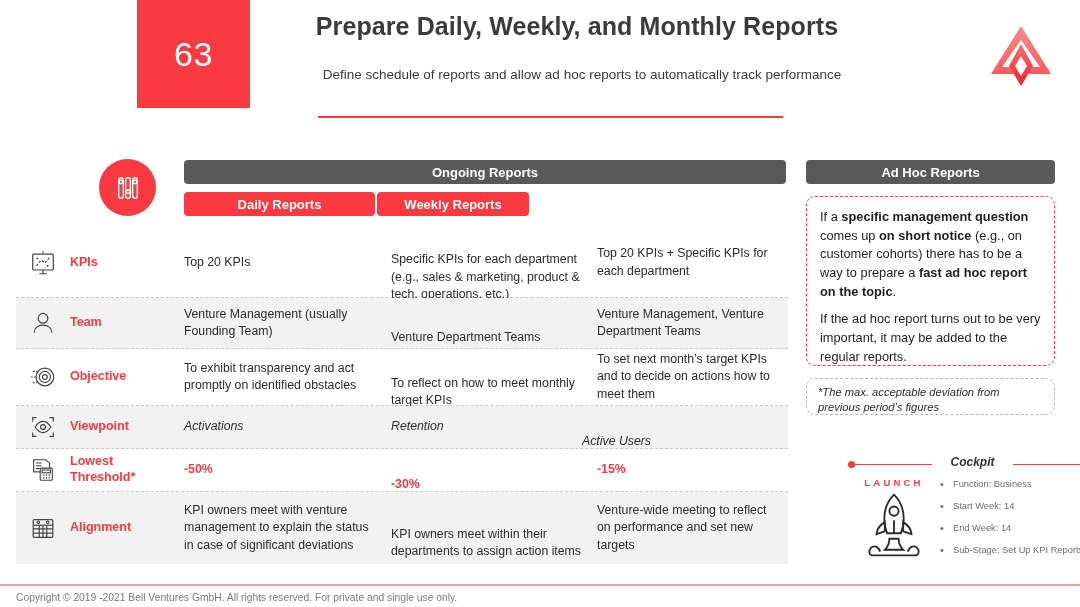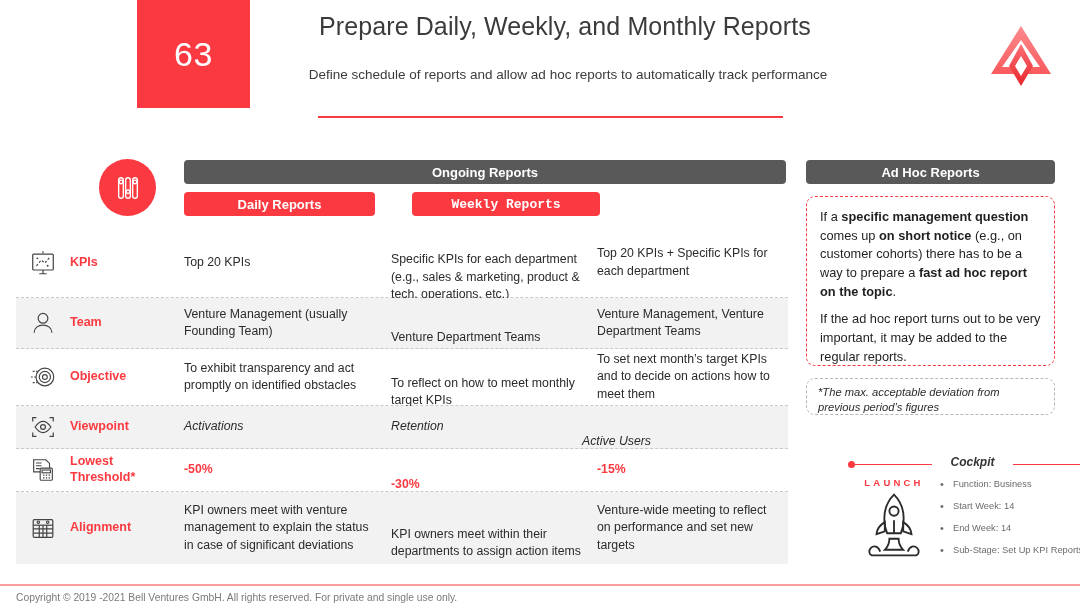--- a/index.html
+++ b/index.html
@@ -12,26 +12,26 @@
   .slide { position: relative; width: 1080px; height: 607px; background:#fff; }
 
   
   .num-box {
     position: absolute; left: 95px; top: 0; width: 113px; height: 108px;
     background: #FA3A40; color: #fff;
     display: flex; align-items: center; justify-content: center;
     font-size: 34px; font-weight: 400; letter-spacing: .5px; margin-left: 42px;
   }
   .title {
-    position: absolute; left: 240px; top: 12px; width: 650px;
-    text-align: center; font-size: 25px; color: #3b3b3b; font-weight: 400;
+    position: absolute; left: 252px; top: 12px; width: 650px;
+    text-align: center; font-size: 25px; color: #3b3b3b; font-weight: 700;
     letter-spacing: .1px;
   }
   .subtitle {
-    position: absolute; left: 303px; top: 64px; width: 530px;
+    position: absolute; left: 317px; top: 64px; width: 530px;
     text-align: center; font-size: 13.5px; color: #3b3b3b; line-height: 1.62;
   }
   .title-rule {
     position: absolute; left: 318px; top: 116px; width: 465px; height: 2px;
     background: #FA3A40;
   }
   .logo { position: absolute; left: 985px; top: 18px; width: 72px; height: 72px; }
 
   
   .hdr-circle {
@@ -48,21 +48,21 @@
   }
   .banner-ongoing { left: 184px; top: 160px; width: 602px; background: #595959; }
   .banner-adhoc   { left: 806px; top: 160px; width: 249px; background: #595959; }
 
   .colhdr {
     position: absolute; top: 192px; height: 24px; border-radius: 4px;
     background: #FA3A40; color: #ffffff; font-size: 13px; font-weight: bold;
     display: flex; align-items: center; justify-content: center;
   }
   .colhdr-1 { left: 184px;  width: 191px; }
-  .colhdr-2 { left: 412px;  width: 188px; font-family: Liberation Mono, monospace; }
+  .colhdr-2 { left: 377px;  width: 152px; }
   .colhdr-3 { left: 597px;  width: 190px; }
 
   
   .table { position: absolute; left: 16px; top: 228px; width: 772px; }
   .row {
     position: relative; display: flex; align-items: center;
     border-bottom: 1px dashed #c9c9c9;
   }
   .row:first-child { border-top: none; }
   .row.shaded { background: #f2f2f2; }

